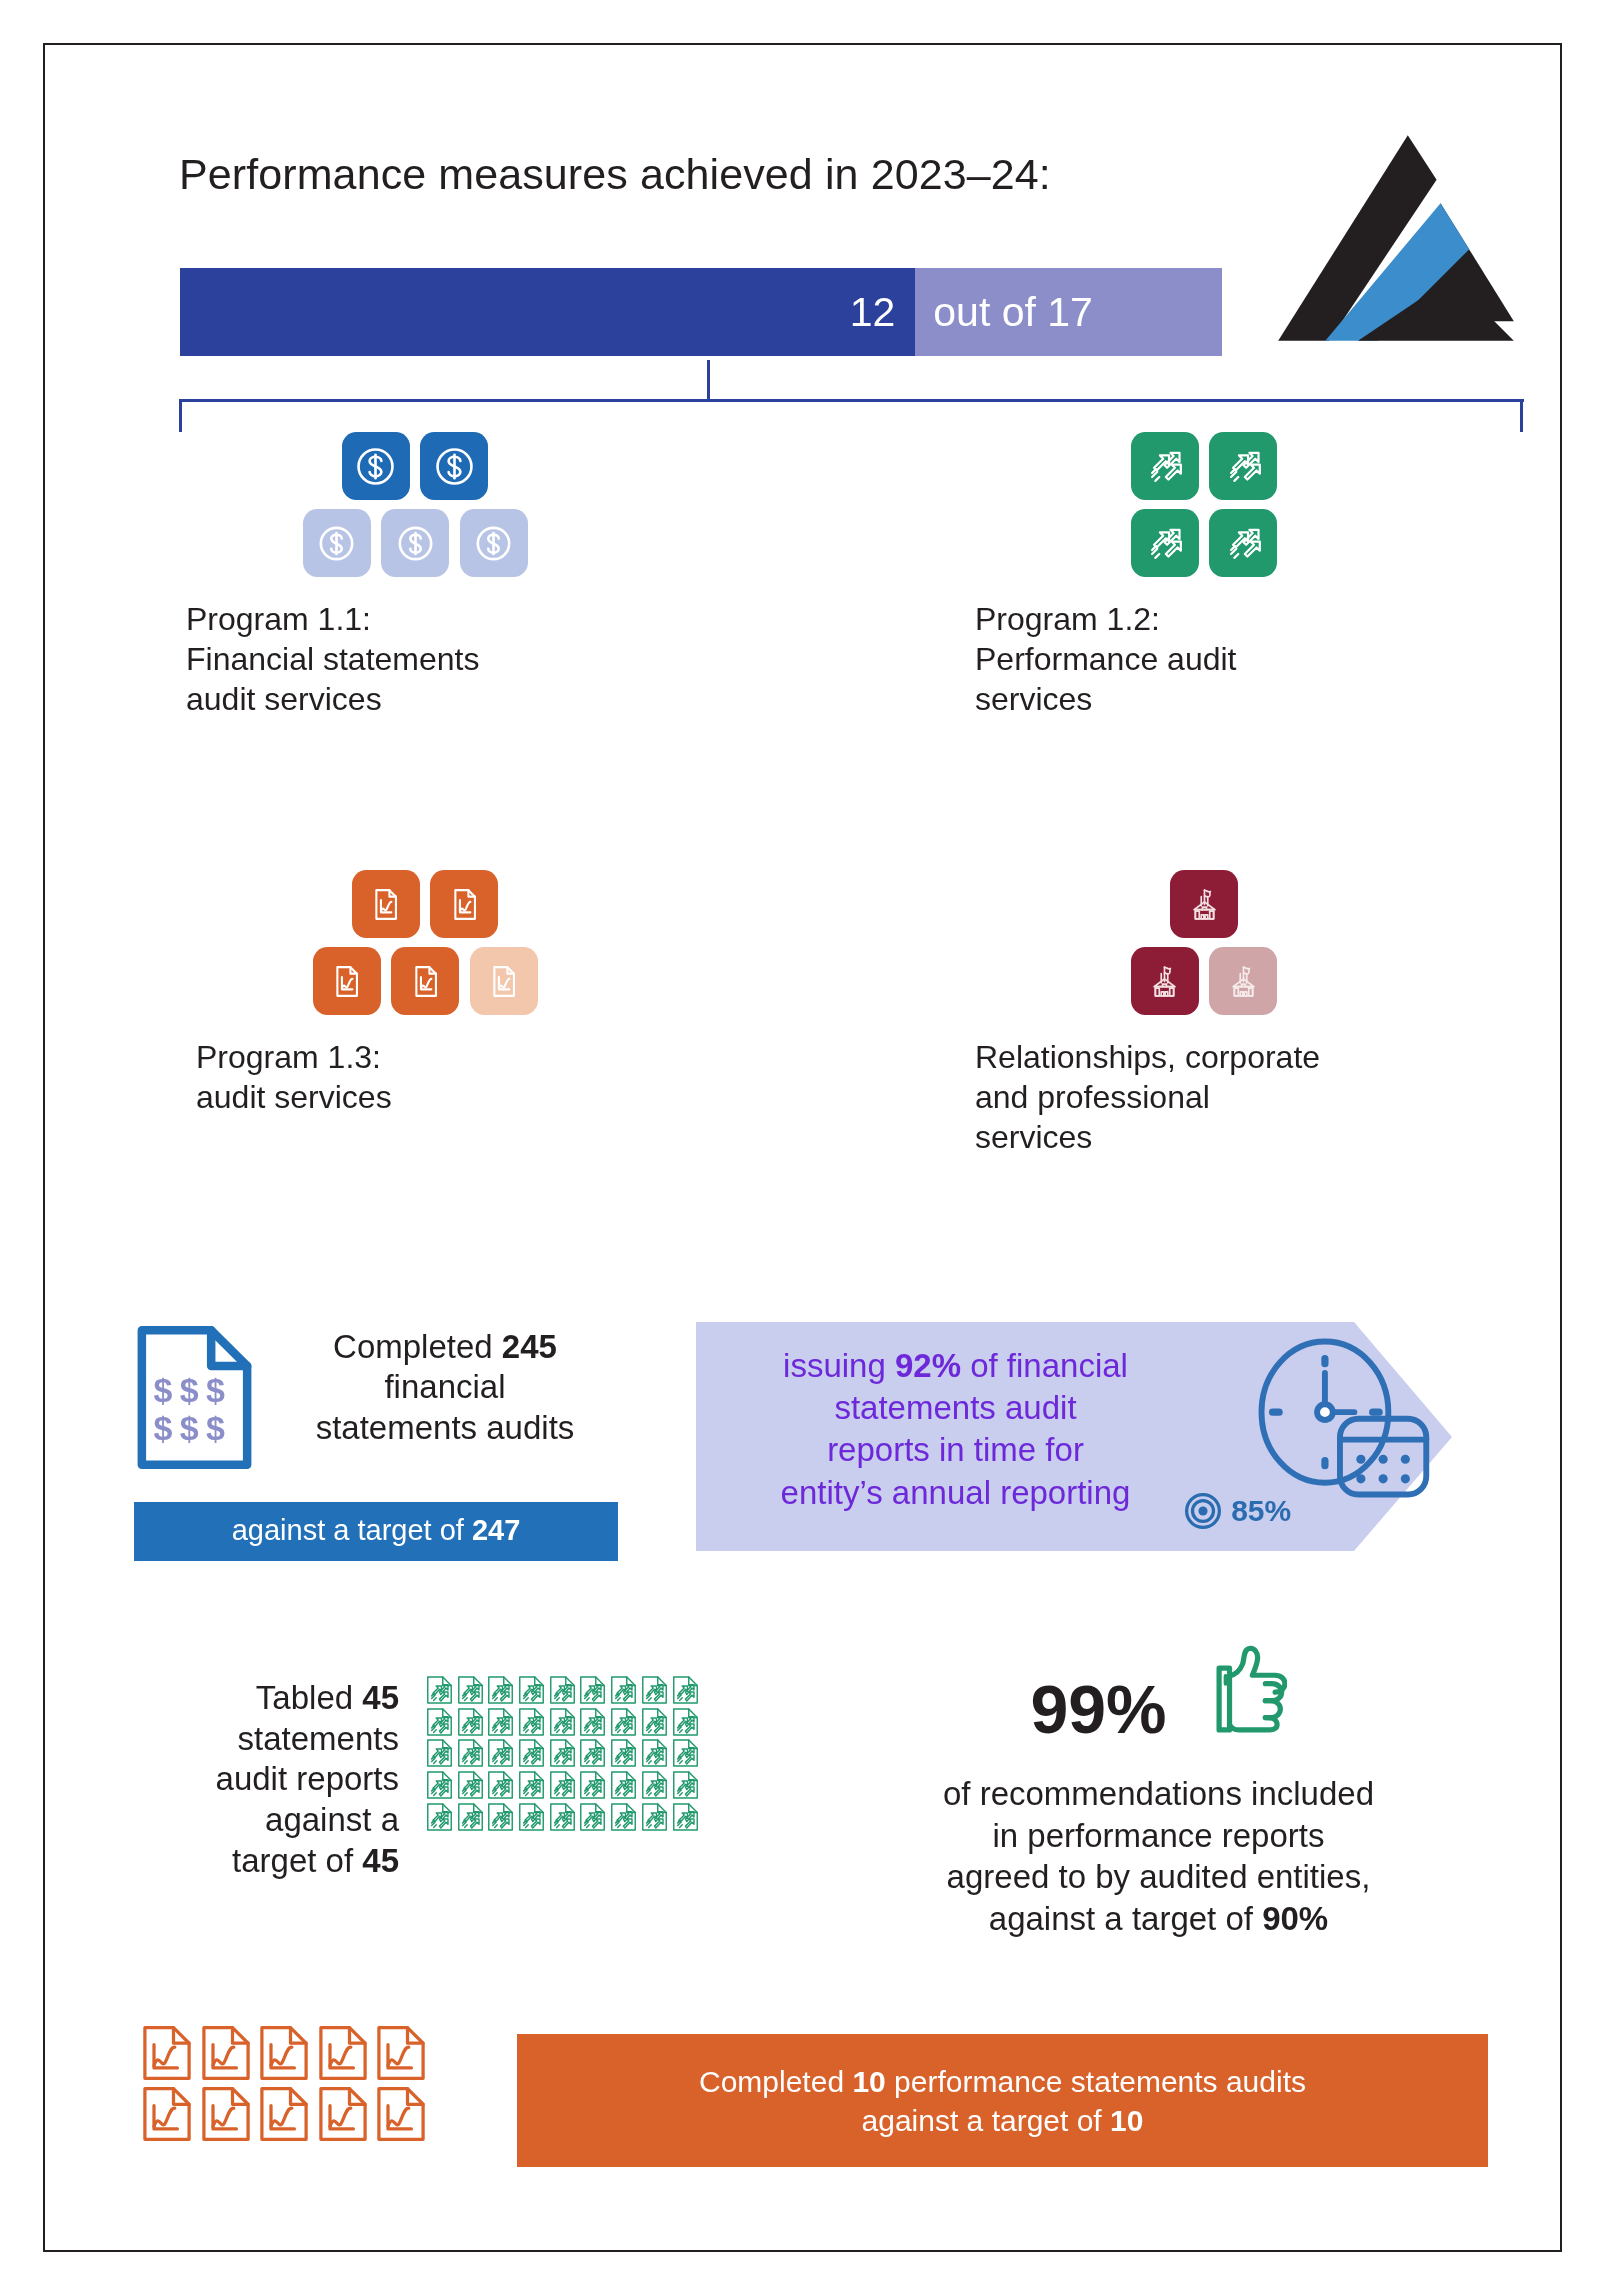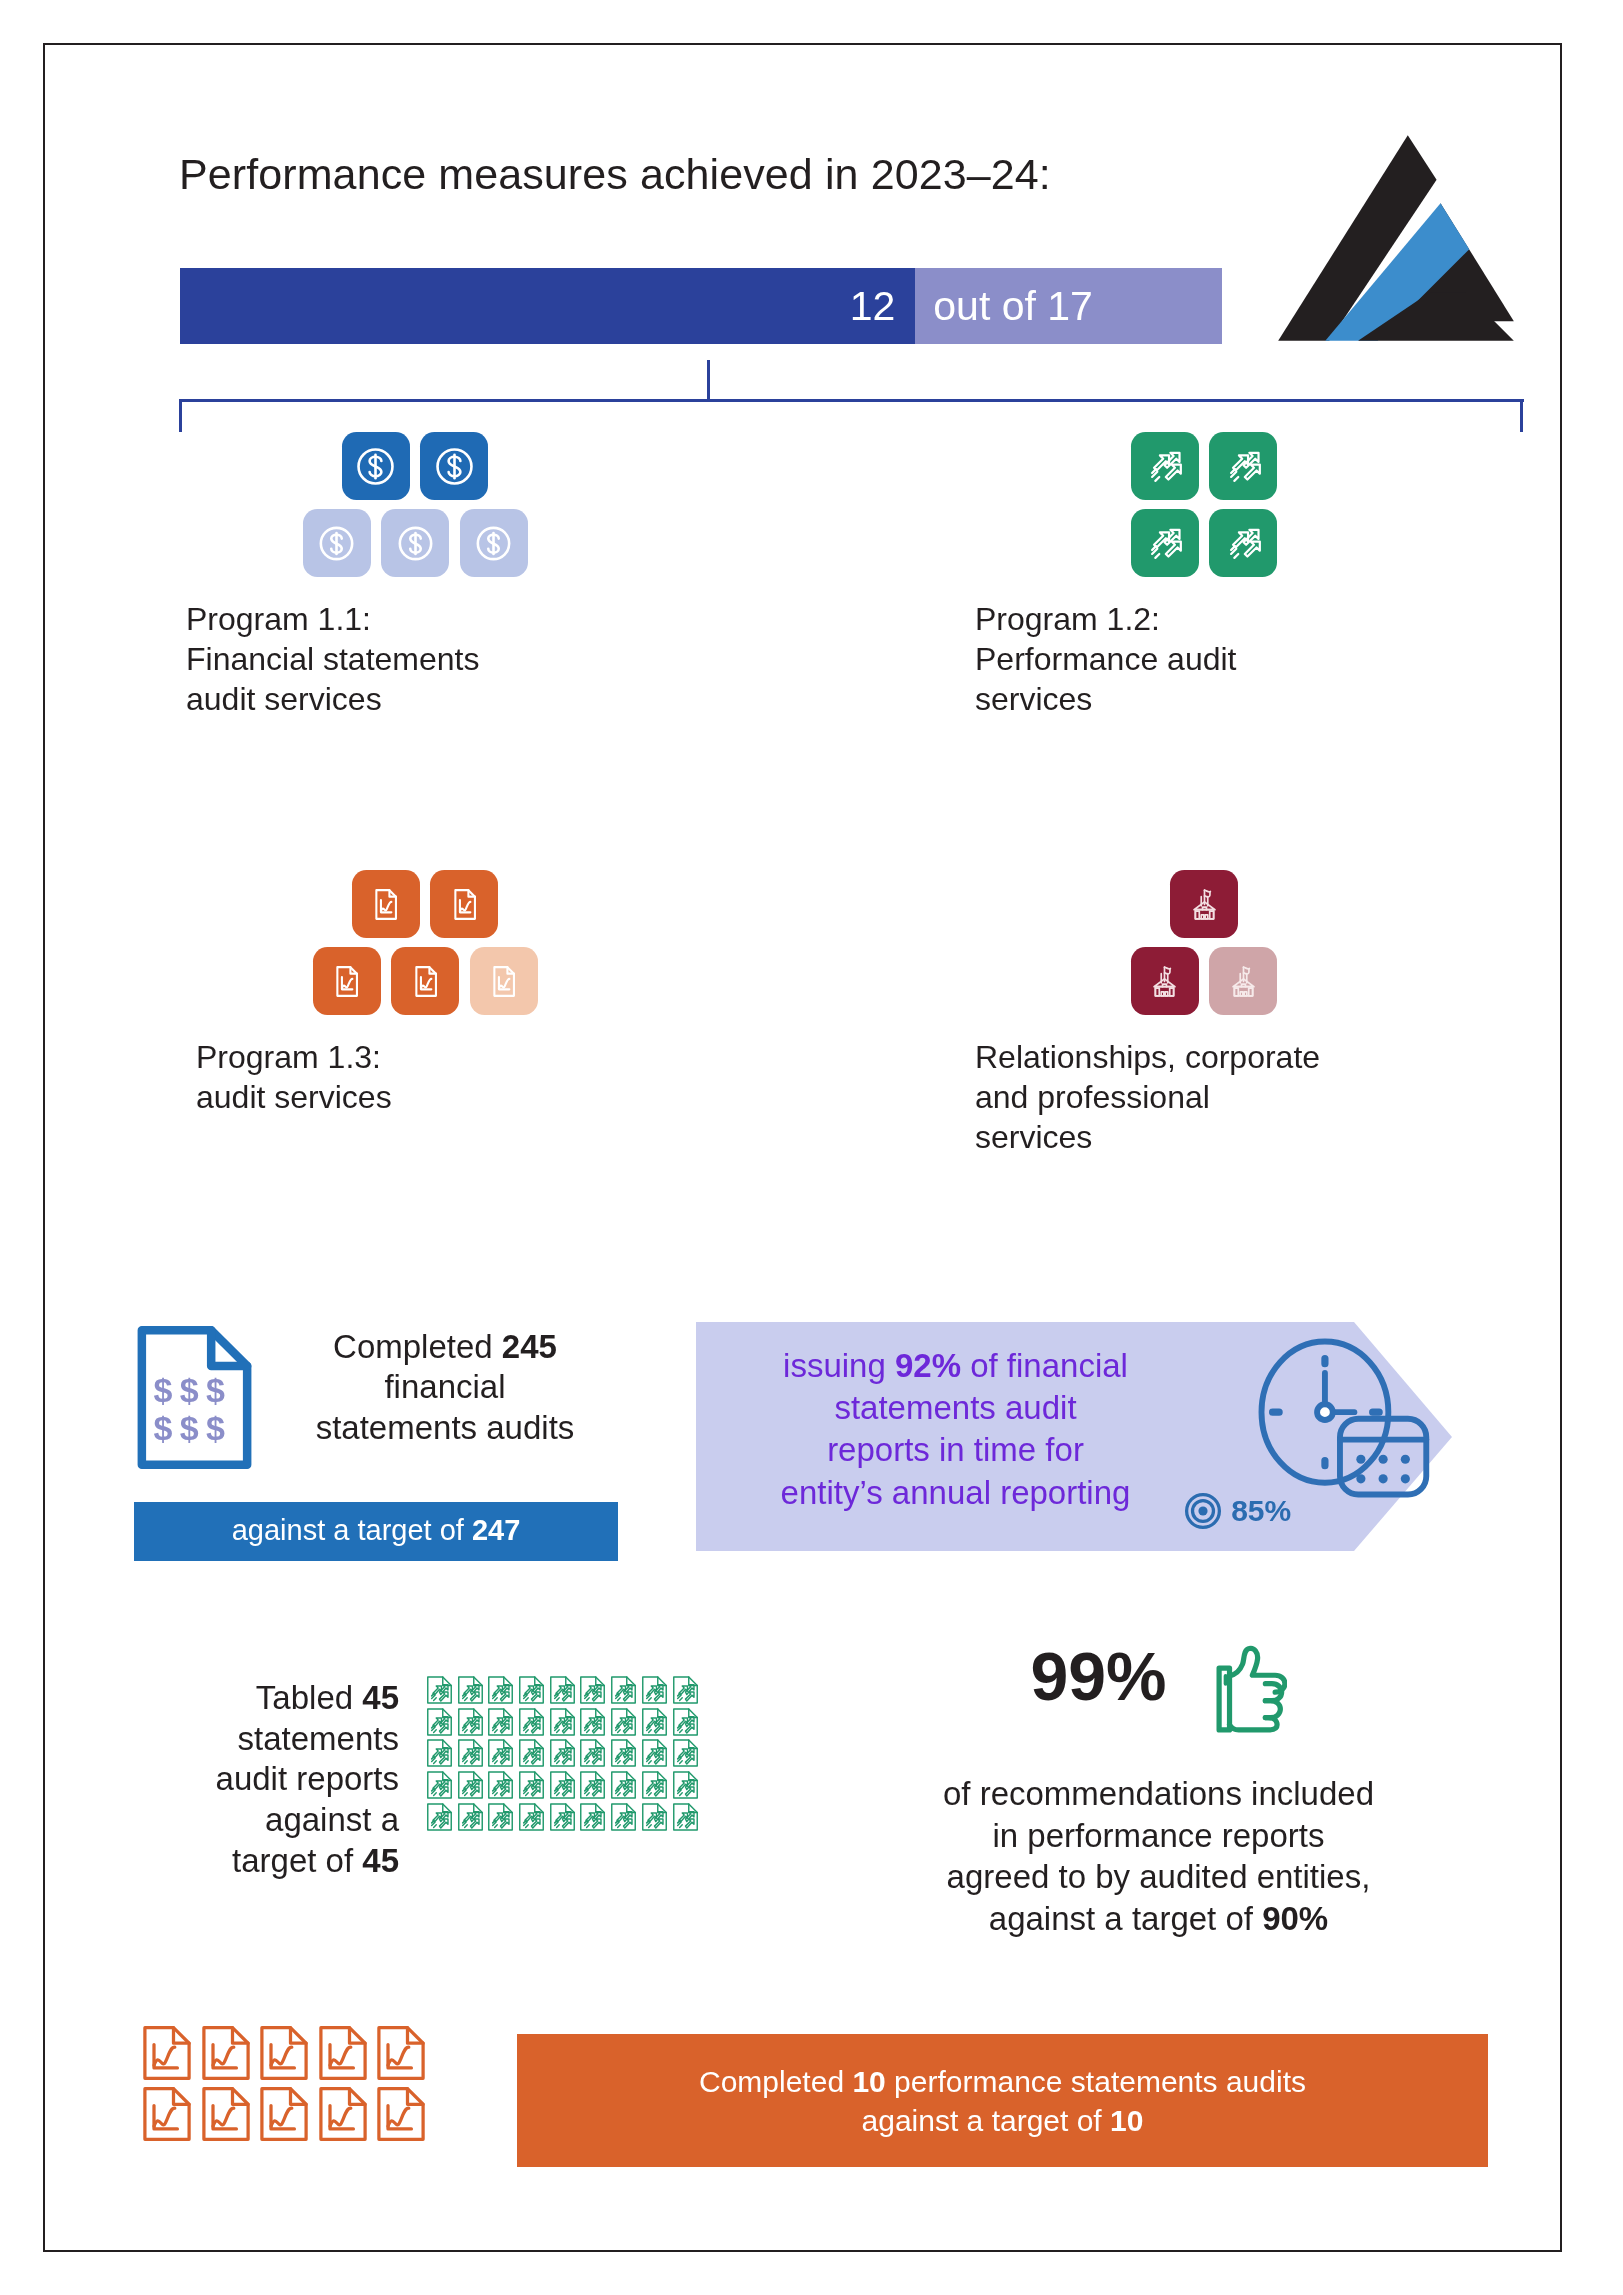--- a/index.html
+++ b/index.html
@@ -7,21 +7,21 @@
        font-family:"Liberation Sans","DejaVu Sans",sans-serif;
        color:#231f20;overflow:hidden;}
 
   .frame{position:absolute;left:43px;top:43px;width:1519px;height:2209px;
          border:2.6px solid #231f20;box-sizing:border-box;background:#fff;}
 
   
   .title{position:absolute;left:134px;top:105px;font-size:43px;font-weight:400;
          letter-spacing:0.1px;color:#231f20;white-space:nowrap;}
 
-  .bar{position:absolute;left:135px;top:223px;width:1042px;height:76px;display:flex;}
+  .bar{position:absolute;left:135px;top:223px;width:1042px;height:88px;display:flex;}
   .bar-fill{background:#2b419b;flex:0 0 735px;display:flex;align-items:center;
             justify-content:flex-end;padding-right:19.6px;box-sizing:border-box;}
   .bar-rest{background:#8b8ec9;flex:1 1 auto;display:flex;align-items:center;
             justify-content:flex-start;padding-left:18.3px;box-sizing:border-box;}
   .bar-num{color:#fff;font-size:41px;}
   .bar-txt{color:#fff;font-size:41px;}
 
   
   .logo{position:absolute;left:1233px;top:85px;width:236px;height:216px;}
 
@@ -67,21 +67,21 @@
 
   
   .tab-block{position:absolute;left:137px;top:1675px;width:661px;display:flex;gap:26px;align-items:flex-start;}
   .tab-text{flex:0 0 262px;text-align:right;font-size:33px;line-height:1.24;color:#231f20;padding-top:2.6px;}
   .tab-grid{flex:1 1 auto;display:grid;grid-template-columns:repeat(9,30px);
             grid-auto-rows:31px;gap:0.7px 0.7px;}
   .tab-grid svg{width:29px;height:30px;display:block;}
 
   
   .rec-block{position:absolute;left:864px;top:1642px;width:589px;text-align:center;}
-  .rec-head{display:flex;align-items:flex-start;justify-content:center;gap:22px;}
+  .rec-head{display:flex;align-items:flex-end;justify-content:center;gap:22px;}
   .rec-pct{font-size:68px;font-weight:bold;color:#231f20;line-height:1;}
   .rec-body{margin-top:30px;font-size:33px;line-height:1.26;color:#231f20;}
 
   
   .ps-icons{position:absolute;left:141px;top:2025px;display:grid;
             grid-template-columns:repeat(5,56px);grid-auto-rows:58px;gap:2.6px;}
   .ps-icons svg{width:52px;height:56px;display:block;}
   .ps-banner{position:absolute;left:517px;top:2034px;width:971px;height:133px;
              background:#d9622b;color:#fff;display:flex;align-items:center;
              justify-content:center;text-align:center;font-size:30px;line-height:1.3;}

